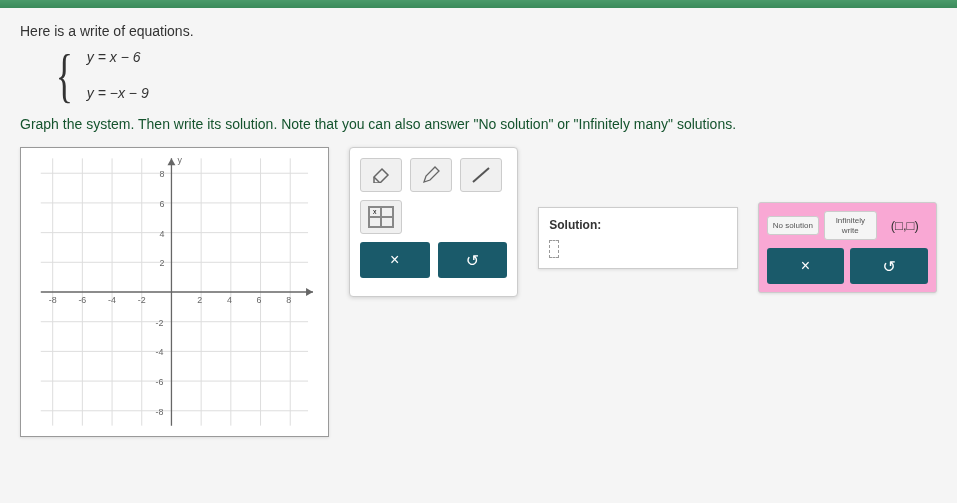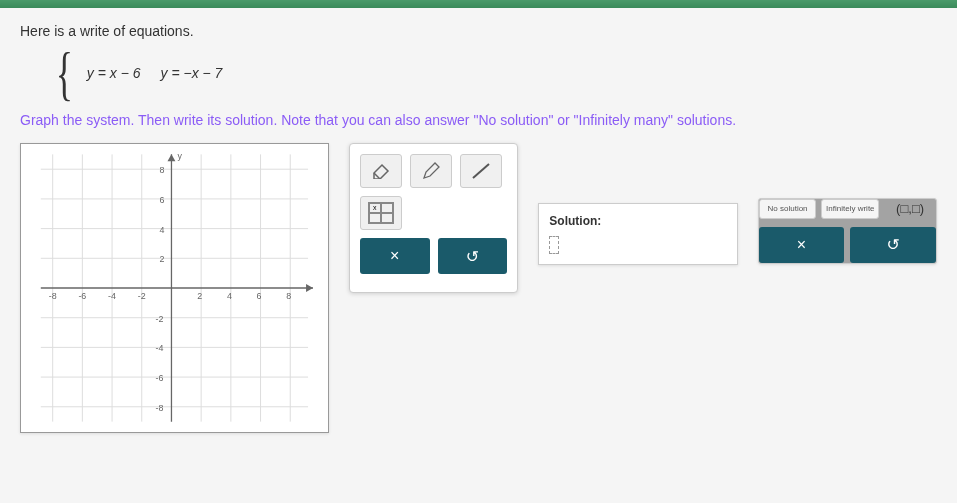--- a/index.html
+++ b/index.html
@@ -33,28 +33,29 @@
     .brace {
       font-size: 60px;
       color: #333;
       line-height: 0.8;
       margin-right: 8px;
       font-family: serif;
       transform: scaleX(0.6);
     }
     .eqs {
       display: flex;
+      flex-direction: column;
       gap: 20px;
       font-size: 14px;
       font-style: italic;
       color: #333;
     }
     .instruction {
       font-size: 14px;
-      color: #8b5cf6;
+      color: #14532d;
       margin-bottom: 15px;
     }
     .work-area {
       display: flex;
       gap: 20px;
       align-items: flex-start;
     }
     .graph-box {
       width: 310px;
       height: 290px;
@@ -119,23 +120,24 @@
       color: #333;
       margin-bottom: 8px;
     }
     .cursor-box {
       width: 10px;
       height: 18px;
       border: 1px dashed #999;
     }
     .answer-panel {
       width: 180px;
-      background: #a3a3a3;
-      border: 1px solid #ccc;
-      border-radius: 3px;
+      background: #f9a8d4;
+      border: 1px solid #ccc;
+      border-radius: 3px;
+      padding: 8px;
       margin-top: 55px;
       box-shadow: 0 1px 3px rgba(0,0,0,0.1);
     }
     .answer-opts {
       display: flex;
       gap: 5px;
       margin-bottom: 8px;
       align-items: center;
     }
     .opt-btn {
@@ -174,21 +176,21 @@
 
 <div class="topbar"></div>
 <div class="page">
 
   <div class="prompt">Here is a write of equations.</div>
 
   <div class="eq-block">
     <div class="brace">{</div>
     <div class="eqs">
       <span>y = x − 6</span>
-      <span>y = −x − 7</span>
+      <span>y = −x − 9</span>
     </div>
   </div>
 
   <div class="instruction">Graph the system. Then write its solution. Note that you can also answer "No solution" or "Infinitely many" solutions.</div>
 
   <div class="work-area">
 
     <div class="graph-box">
       <svg class="graph-svg" viewBox="0 0 310 290">
         <g>

